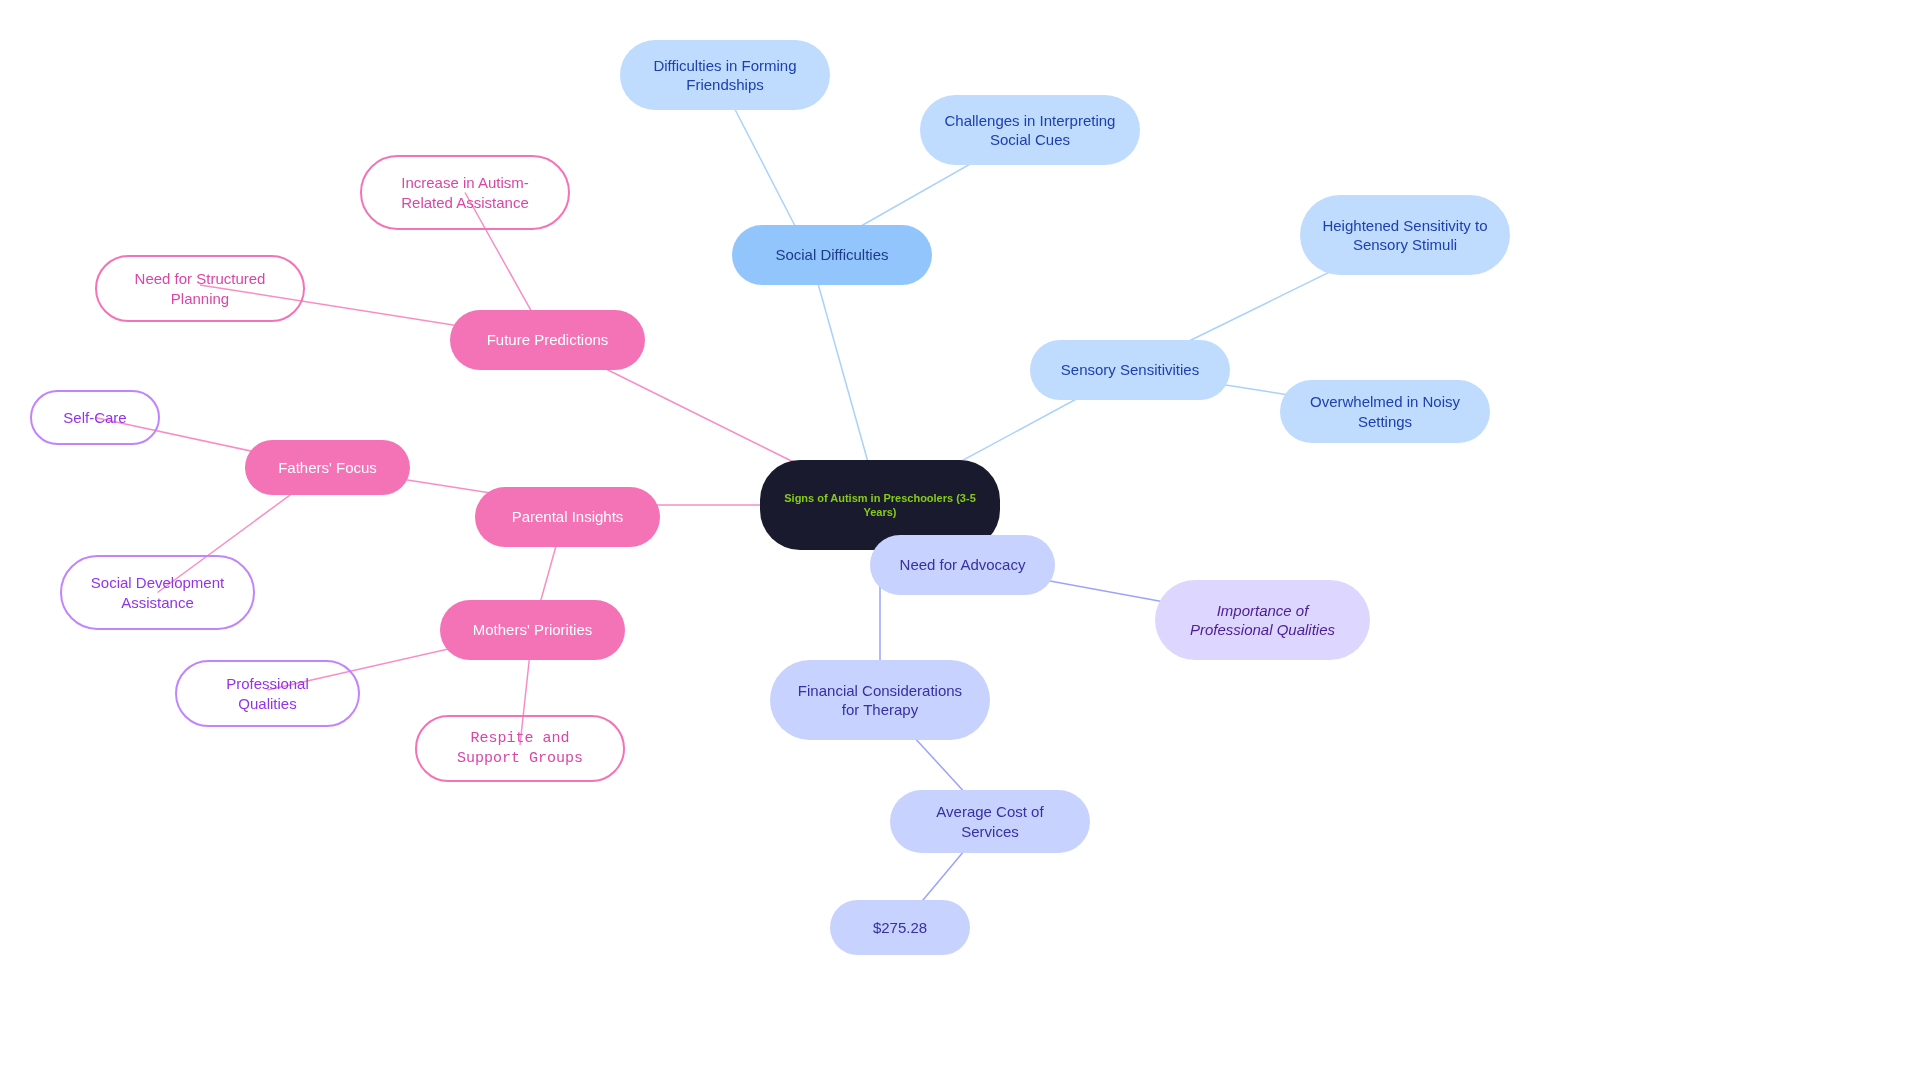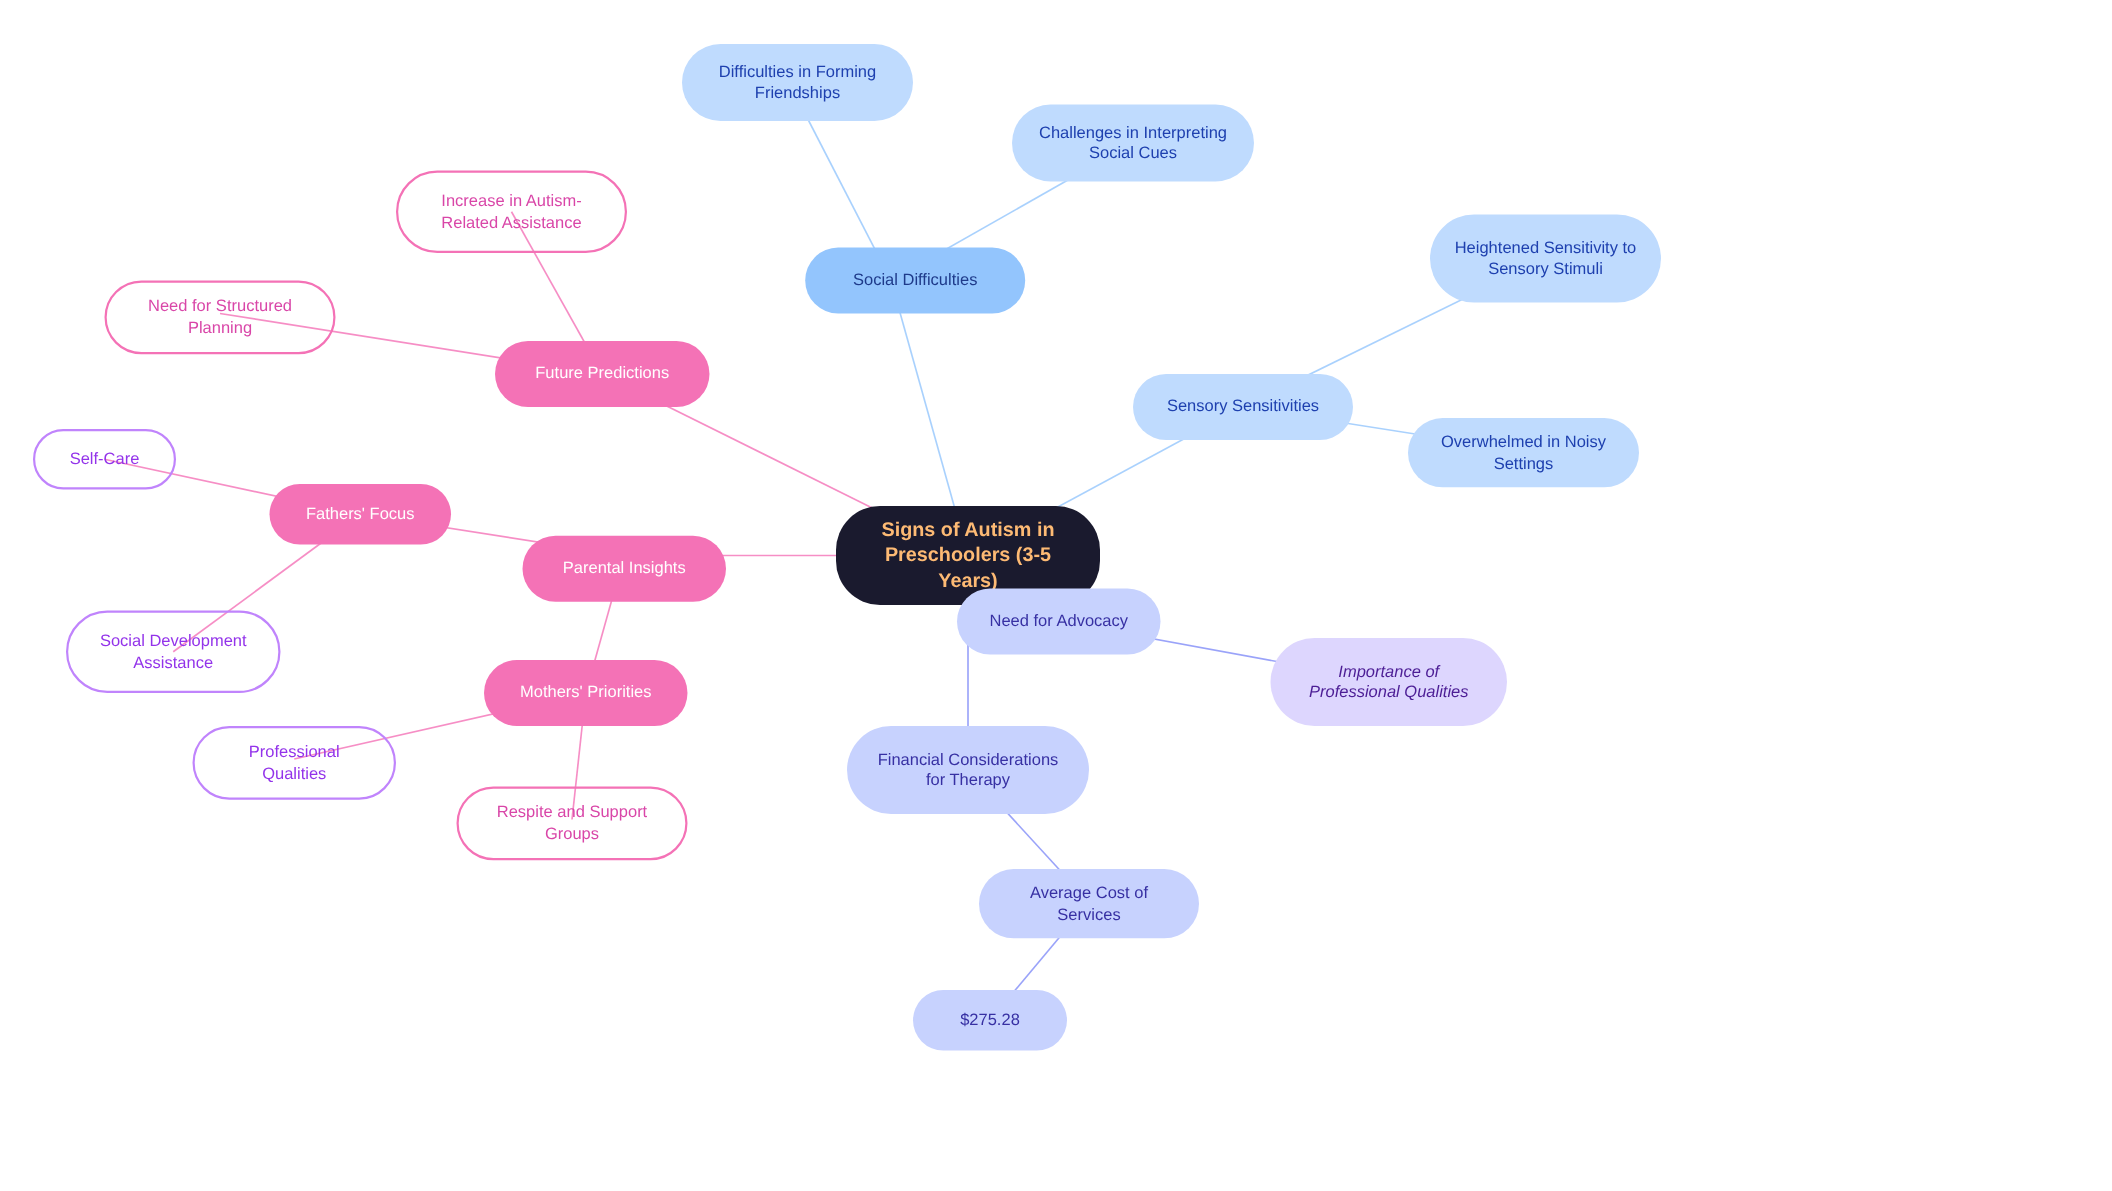--- a/index.html
+++ b/index.html
@@ -30,22 +30,22 @@
       align-items: center;
       justify-content: center;
       text-align: center;
       font-size: 15px;
       line-height: 1.3;
       padding: 12px 20px;
       cursor: default;
     }
     .node-center {
       background: #1a1a2e;
-      color: #fdba74;
-      font-size: 18px;
+      color: #84cc16;
+      font-size: 11px;
       font-weight: 600;
       border-radius: 40px;
       width: 240px;
       height: 90px;
     }
     .node-pink-dark {
       background: #f472b6;
       color: #ffffff;
       border: none;
     }
@@ -124,15 +124,15 @@
       <div class="node node-slate-blue" style="left: 830px; top: 900px; width: 140px; min-height: 55px;">$275.28</div>
       <div class="node node-pink-dark" style="left: 450px; top: 310px; width: 195px; min-height: 60px;">Future Predictions</div>
       <div class="node node-pink-light" style="left: 360px; top: 155px; width: 210px; min-height: 75px;">Increase in Autism-Related Assistance</div>
       <div class="node node-pink-light" style="left: 95px; top: 255px; width: 210px; min-height: 60px;">Need for Structured Planning</div>
       <div class="node node-pink-dark" style="left: 475px; top: 475px; width: 185px; min-height: 60px; margin-top: 12px;">Parental Insights</div>
       <div class="node node-pink-dark" style="left: 245px; top: 440px; width: 165px; min-height: 55px;">Fathers' Focus</div>
       <div class="node node-purple-light" style="left: 30px; top: 390px; width: 130px; min-height: 55px;">Self-Care</div>
       <div class="node node-purple-light" style="left: 60px; top: 555px; width: 195px; min-height: 75px;">Social Development Assistance</div>
       <div class="node node-pink-dark" style="left: 440px; top: 600px; width: 185px; min-height: 60px;">Mothers' Priorities</div>
       <div class="node node-purple-light" style="left: 175px; top: 660px; width: 185px; min-height: 60px;">Professional Qualities</div>
-      <div class="node node-pink-light" style="left: 415px; top: 715px; width: 210px; min-height: 60px;">Respite and Support Groups</div>
+      <div class="node node-pink-light" style="left: 415px; top: 715px; width: 210px; min-height: 60px; font-family: Liberation Mono, monospace;">Respite and Support Groups</div>
     </div>
 </div>
 
 </body></html>

